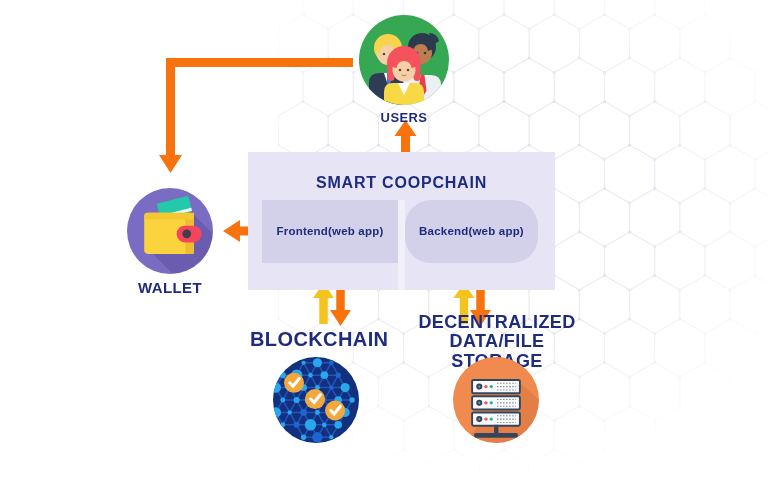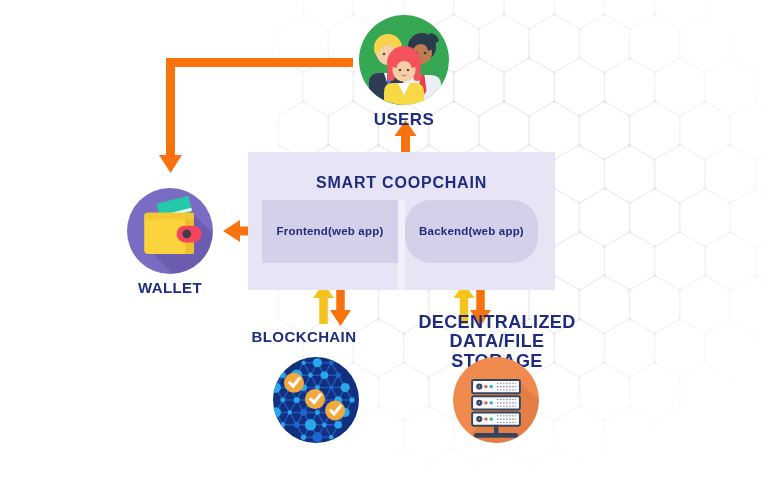--- a/index.html
+++ b/index.html
@@ -666,21 +666,21 @@
       <rect x="54.5" y="48" width="7" height="18" rx="3.5" fill="#F4525C"></rect>
       <circle cx="45" cy="55" r="11.5" fill="#F6CFA7"></circle>
       <path d="M33.5 52 a11.5 11.5 0 0 1 23 0 l-4 1 q-1-7-7.5-7 q-6.5 0-7.5 7 z" fill="#F4525C"></path>
       <circle cx="41" cy="55" r="1.3" fill="#5C4A41"></circle>
         <circle cx="49" cy="55" r="1.3" fill="#5C4A41"></circle>
       <path d="M43 60 q2 1.6 4 0" stroke="#C98A6B" stroke-width="1.1" fill="none" stroke-linecap="round"></path>
       <path d="M25 90 v-13 q0-9 9-9 h22 q9 0 9 9 v13 z" fill="#F7D845"></path>
       <polygon points="39,68 51,68 45,80" fill="#FFFFFF"></polygon>
     </g>
   </svg>
-  <div class="node-label" style="left:354px;top:110px;width:100px;font-size:17px;">USERS</div>
+  <div class="node-label" style="left:354px;top:110px;width:100px;font-size:13px;">USERS</div>
 
   <svg class="abs" style="left:127px;top:188px;" width="86" height="86" viewBox="0 0 90 90">
     <defs>
         <clipPath id="wclip">
           <circle cx="45" cy="45" r="45"></circle>
         </clipPath>
       </defs>
     <circle cx="45" cy="45" r="45" fill="#7A6CC2"></circle>
     <g clip-path="url(#wclip)">
       <polygon points="24,66 66,24 95,53 95,95 53,95" fill="rgba(30,10,80,0.16)"></polygon>
@@ -690,21 +690,21 @@
       </g>
       <rect x="18" y="26" width="52" height="43" rx="4" fill="#FBD43D"></rect>
       <rect x="61" y="26" width="9" height="43" fill="#EDBE2F"></rect>
       <rect x="18" y="26" width="52" height="7" rx="3.5" fill="#F3C832"></rect>
       <rect x="52" y="39.5" width="26" height="17.5" rx="8.5" fill="#F4455C"></rect>
       <circle cx="62.5" cy="48" r="4.6" fill="#3E3E49"></circle>
     </g>
   </svg>
   <div class="node-label" style="left:110px;top:279px;width:120px;font-size:15px;">WALLET</div>
 
-  <div class="node-label" style="left:237px;top:328px;width:134px;font-size:15px;">BLOCKCHAIN</div>
+  <div class="node-label" style="left:250px;top:328px;width:134px;font-size:20px;">BLOCKCHAIN</div>
   <svg class="abs" style="left:273px;top:357px;" width="86" height="86" viewBox="0 0 90 90">
     <defs>
         <clipPath id="bclip">
           <circle cx="45" cy="45" r="45"></circle>
         </clipPath>
       </defs>
     <circle cx="45" cy="45" r="45" fill="#11307E"></circle>
     <g id="bc-mesh" clip-path="url(#bclip)">
         <line x1="32" y1="6" x2="46.5" y2="6" stroke="#2353BC" stroke-width="1.6"></line>
         <line x1="32" y1="6" x2="24.75" y2="19" stroke="#2353BC" stroke-width="1.6"></line>

